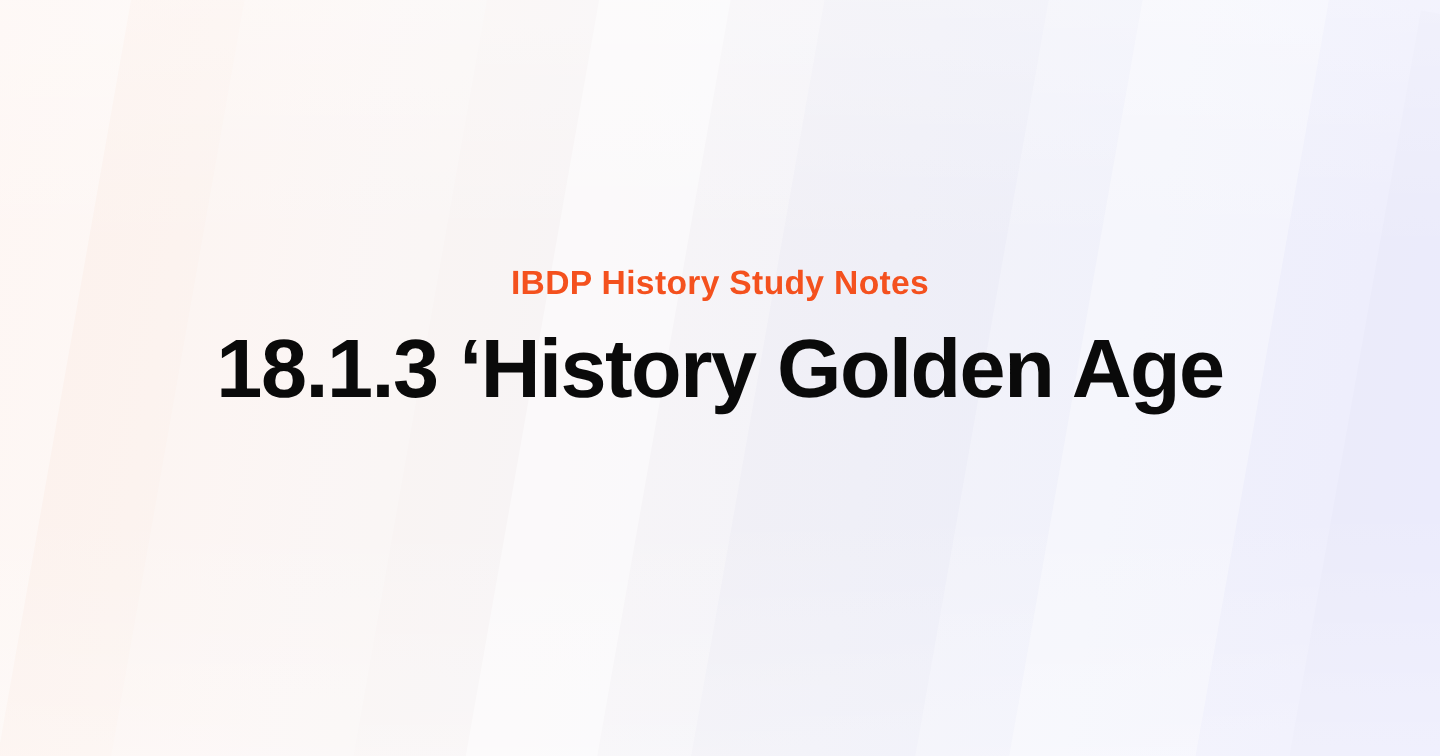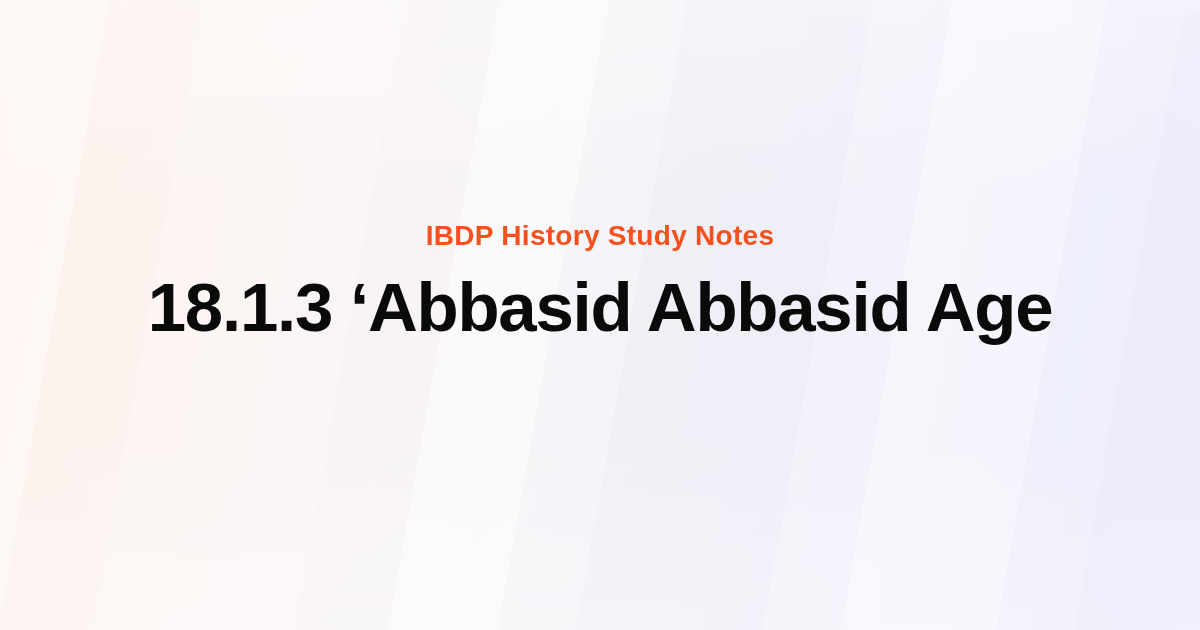--- a/index.html
+++ b/index.html
@@ -120,16 +120,16 @@
     <div class="band band-c"></div>
     <div class="band band-d"></div>
     <div class="band band-e"></div>
     <div class="band band-f"></div>
   </div>
 
   <div class="sheen"></div>
 
   <div class="content">
     <p class="eyebrow">IBDP History Study Notes</p>
-    <h1 class="title">18.1.3 ‘Abbasid Abbasid Age</h1>
+    <h1 class="title">18.1.3 ‘History Golden Age</h1>
   </div>
 
 </div>
 
 </body></html>

